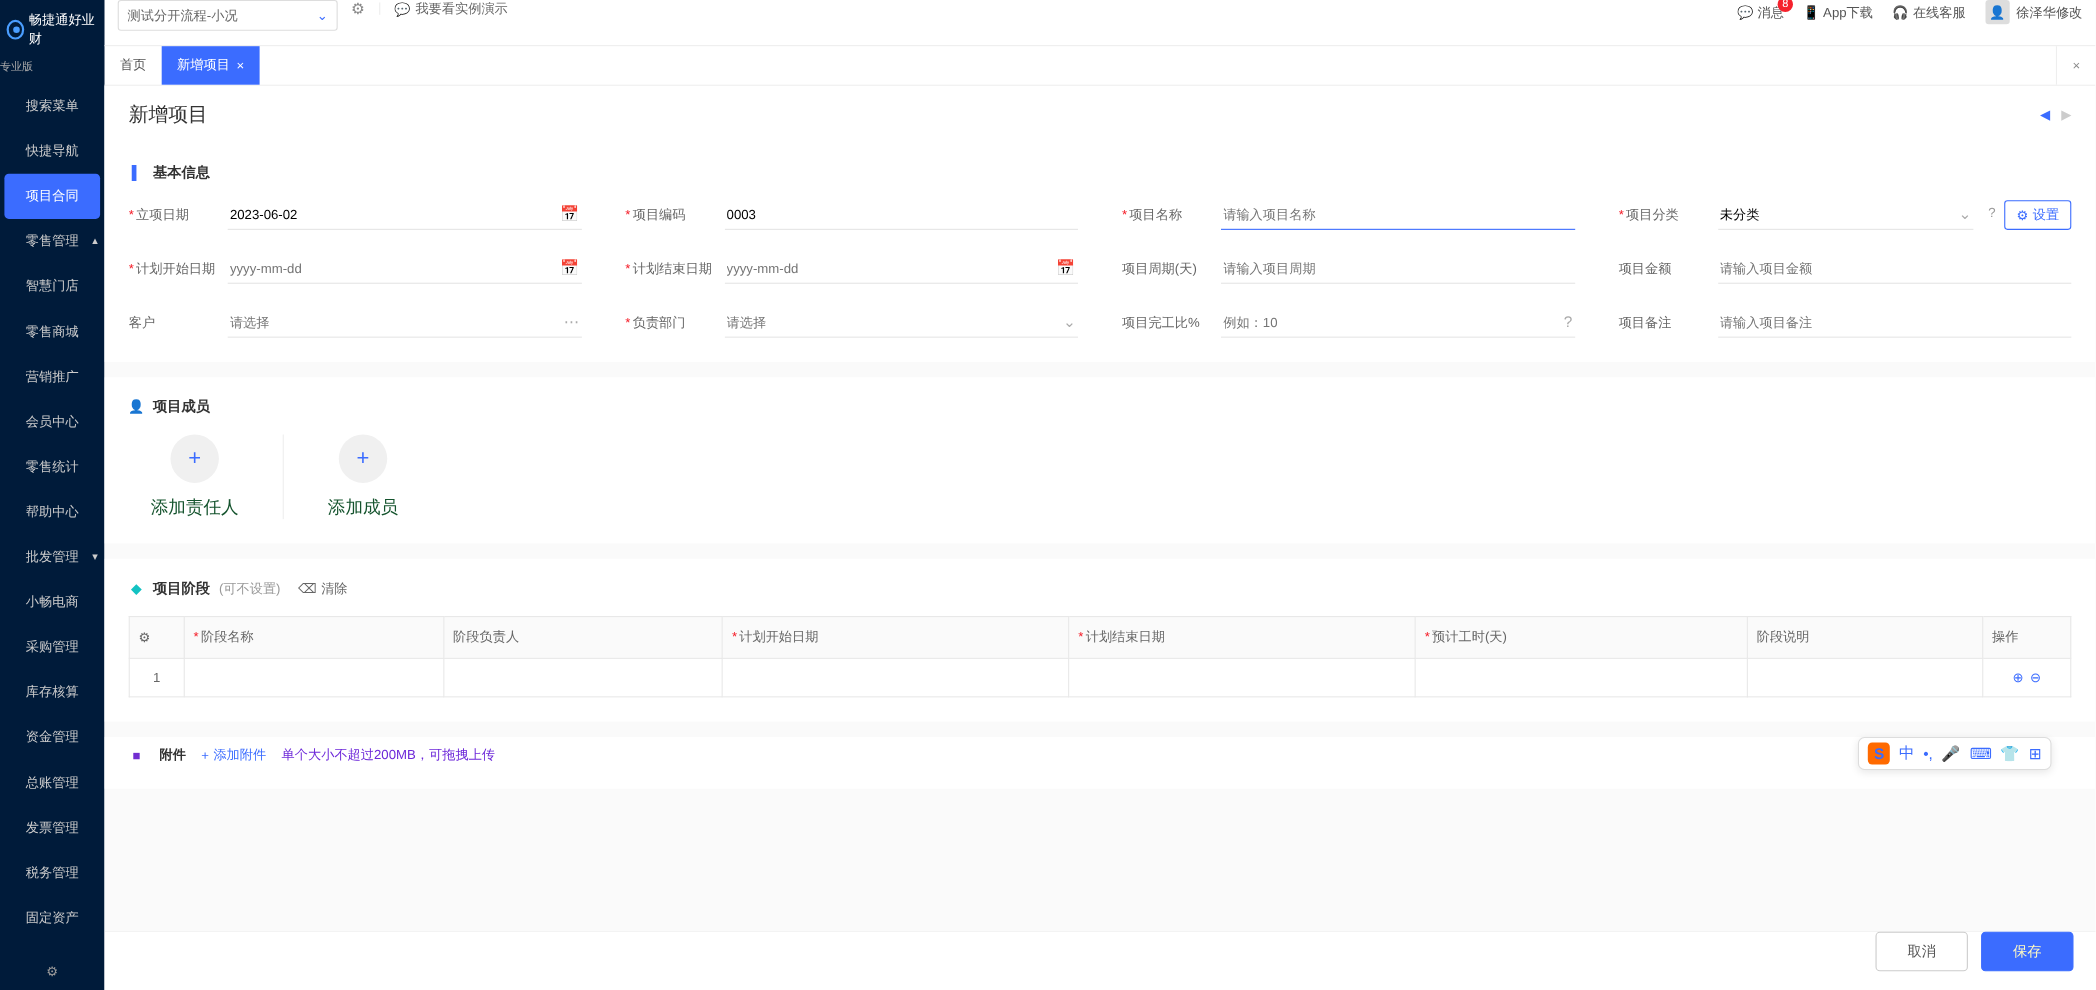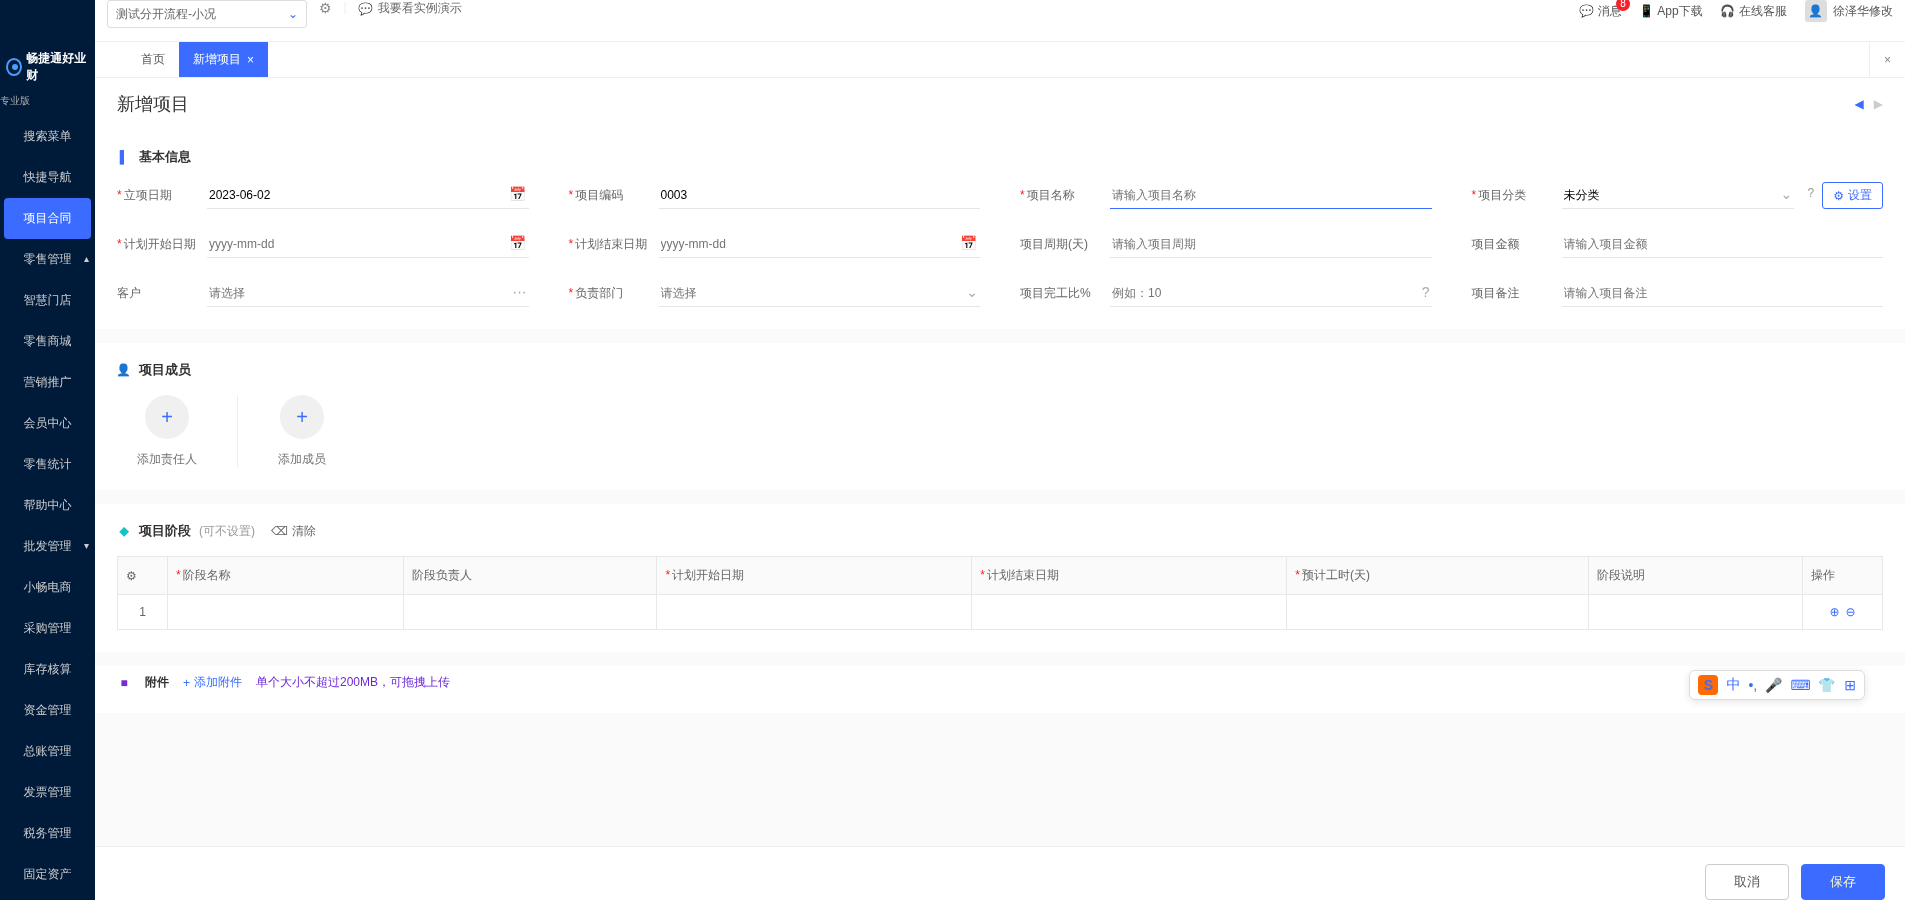--- a/index.html
+++ b/index.html
@@ -1,21 +1,21 @@
 <!DOCTYPE html>
 <html><head>
 <meta charset="utf-8">
 <style>
 * { box-sizing: border-box; margin: 0; padding: 0; }
 body { font-family: "Microsoft YaHei", -apple-system, sans-serif; font-size: 12px; color: #333; background: #fff; }
 .app { display: flex; height: 100vh; }
 
 
 .sidebar { width: 95px; background: #001b3a; color: #fff; display: flex; flex-direction: column; flex-shrink: 0; }
-.logo { padding: 10px 6px; display: flex; align-items: center; gap: 4px; font-size: 12px; font-weight: bold; margin-top: 40px; }
+.logo { padding: 10px 6px; display: flex; align-items: center; gap: 4px; font-size: 12px; font-weight: normal; }
 .logo-icon { width: 18px; height: 18px; border: 2px solid #4a9eff; border-radius: 50%; position: relative; }
 .logo-icon::after { content: ""; position: absolute; width: 6px; height: 6px; background: #4a9eff; border-radius: 50%; top: 4px; left: 4px; }
 .edition { font-size: 10px; padding: 0 0 8px; color: #aaa; }
 .menu-item { padding: 12px 8px; text-align: center; font-size: 12px; cursor: pointer; color: #ccc; position: relative; }
 .menu-item.active { background: #3b6cff; color: #fff; border-radius: 4px; margin: 0 4px; }
 .menu-item .arrow { position: absolute; right: 6px; top: 14px; font-size: 10px; }
 .sidebar-footer { margin-top: auto; padding: 10px; text-align: center; color: #999; }
 
 
 .main { flex: 1; display: flex; flex-direction: column; min-width: 0; }
@@ -23,21 +23,21 @@
 .flow-select { width: 200px; height: 28px; border: 1px solid #ddd; border-radius: 3px; padding: 0 8px; display: flex; align-items: center; justify-content: space-between; color: #666; font-size: 12px; }
 .topbar .icon-btn { color: #888; cursor: pointer; font-size: 14px; }
 .demo-link { display: flex; align-items: center; gap: 4px; color: #666; font-size: 12px; cursor: pointer; }
 .topbar-right { margin-left: auto; display: flex; align-items: center; gap: 18px; font-size: 12px; color: #555; }
 .badge-wrap { position: relative; }
 .badge { position: absolute; top: -6px; right: -8px; background: #f5222d; color: #fff; border-radius: 8px; padding: 0 4px; font-size: 10px; line-height: 14px; }
 .user { display: flex; align-items: center; gap: 6px; }
 .avatar { width: 22px; height: 22px; background: #ddd; border-radius: 3px; display: flex; align-items: center; justify-content: center; color: #999; }
 
 
-.tabs { height: 36px; border-bottom: 1px solid #eee; display: flex; align-items: stretch; padding-left: 32px; }
+.tabs { height: 36px; border-bottom: 1px solid #eee; display: flex; align-items: stretch; }
 .tab { padding: 0 14px; display: flex; align-items: center; gap: 6px; font-size: 12px; cursor: pointer; color: #555; }
 .tab.active { background: #3b6cff; color: #fff; }
 .tab .close { font-size: 12px; }
 .tabs-spacer { flex: 1; }
 .tabs-close-all { width: 36px; display: flex; align-items: center; justify-content: center; border-left: 1px solid #eee; color: #888; cursor: pointer; }
 
 
 .content { flex: 1; overflow: auto; background: #fafafa; padding-bottom: 60px; }
 .page-header { display: flex; align-items: center; padding: 14px 22px; background: #fff; }
 .page-title { font-size: 18px; font-weight: 500; }
@@ -66,38 +66,38 @@
 .suffix-icon.gray { color: #aaa; }
 .helper-icon { position: absolute; right: -20px; top: 4px; color: #999; font-size: 12px; }
 .setup-btn { border: 1px solid #3b6cff; color: #3b6cff; background: #fff; padding: 4px 10px; border-radius: 3px; font-size: 12px; cursor: pointer; margin-left: 28px; display: flex; align-items: center; gap: 4px; }
 .form-row.with-btn { align-items: center; }
 
 
 .members { display: flex; gap: 40px; padding-left: 20px; }
 .member-col { text-align: center; }
 .add-circle { width: 44px; height: 44px; border-radius: 50%; background: #f0f0f0; display: flex; align-items: center; justify-content: center; color: #3b6cff; font-size: 20px; margin: 0 auto 12px; cursor: pointer; }
 .member-divider { width: 1px; background: #eee; }
-.member-label { color: #737373; font-size: 12px; }
+.member-label { color: #14532d; font-size: 16px; }
 
 
 .table { width: 100%; border-collapse: collapse; font-size: 12px; }
 .table th, .table td { border: 1px solid #e8e8e8; padding: 10px 8px; text-align: left; color: #666; }
 .table th { background: #fafafa; font-weight: 400; }
 .table th.center, .table td.center { text-align: center; }
 .gear-cell { width: 50px; text-align: center; color: #999; }
 .op-col { width: 80px; text-align: center; }
 .table-row-icons { display: flex; gap: 6px; justify-content: center; color: #3b6cff; }
 
 
 .attach-row { display: flex; align-items: center; gap: 14px; }
 .add-link { color: #3b6cff; cursor: pointer; display: flex; align-items: center; gap: 4px; }
 .hint-text { color: #6d28d9; }
 
 
-.footer { position: fixed; bottom: 0; left: 95px; right: 0; height: 54px; background: #fff; border-top: 1px solid #eee; display: flex; align-items: flex-end; justify-content: flex-end; padding: 0 20px; gap: 12px; }
+.footer { position: fixed; bottom: 0; left: 95px; right: 0; height: 54px; background: #fff; border-top: 1px solid #eee; display: flex; align-items: flex-start; justify-content: flex-end; padding: 0 20px; gap: 12px; }
 .btn { padding: 8px 28px; border-radius: 4px; font-size: 13px; cursor: pointer; }
 .btn-default { background: #fff; border: 1px solid #ccc; color: #555; }
 .btn-primary { background: #3b6cff; border: 1px solid #3b6cff; color: #fef9c3; }
 
 
 .ime { position: fixed; right: 40px; bottom: 200px; background: #fff; border: 1px solid #ddd; border-radius: 6px; padding: 4px 8px; display: flex; gap: 8px; align-items: center; box-shadow: 0 2px 8px rgba(0,0,0,.1); }
 .ime-logo { width: 20px; height: 20px; background: #ff6a00; border-radius: 4px; color: #fff; display: flex; align-items: center; justify-content: center; font-weight: bold; font-size: 12px; }
 .ime span { color: #3b6cff; font-size: 14px; }
 </style>
 </head>

